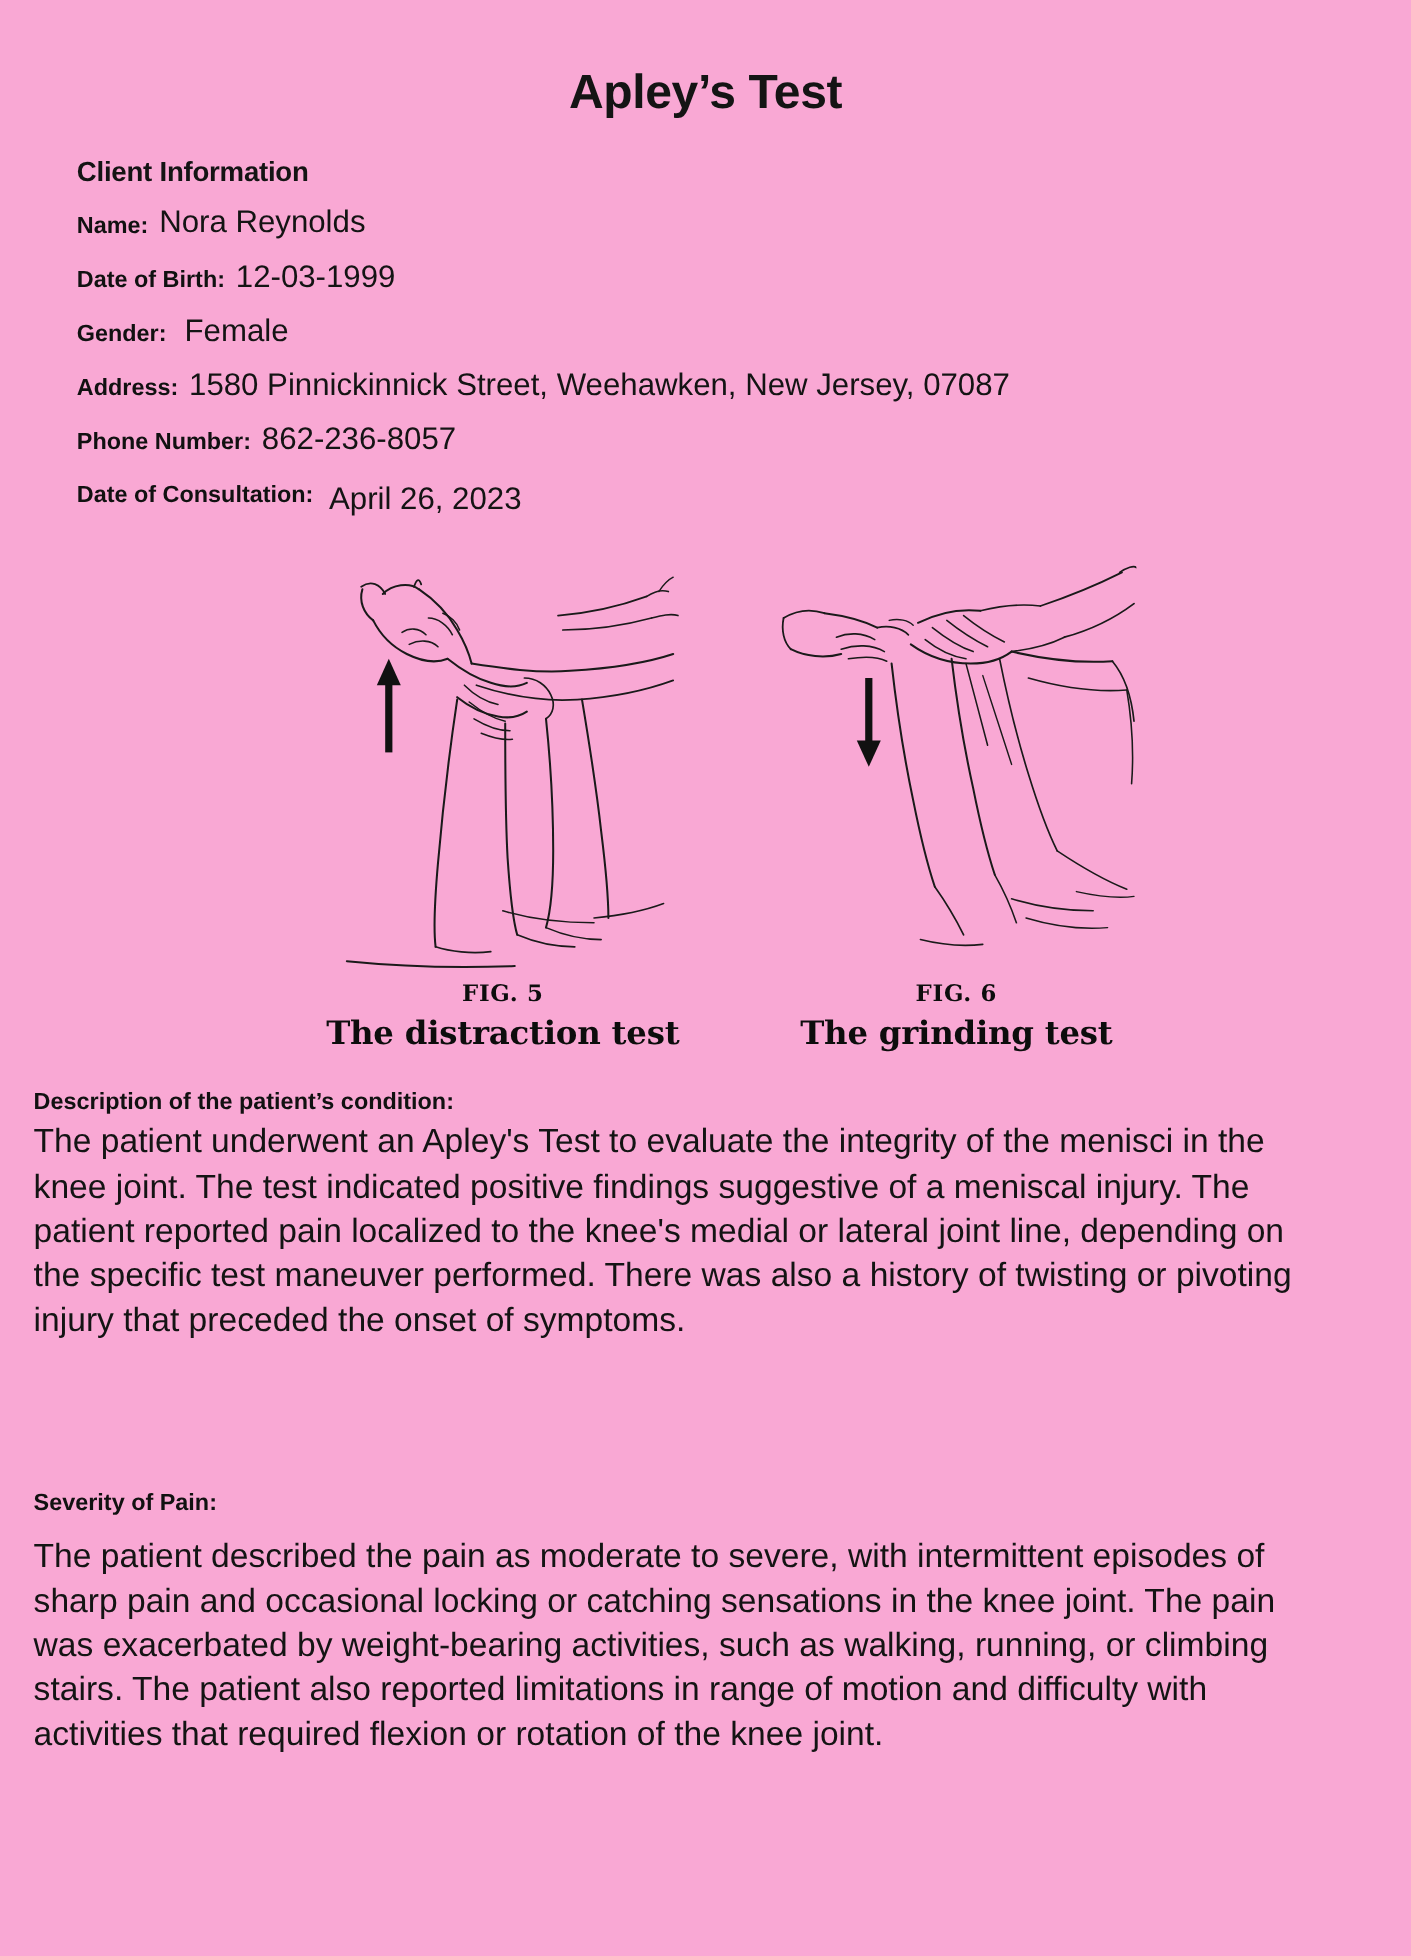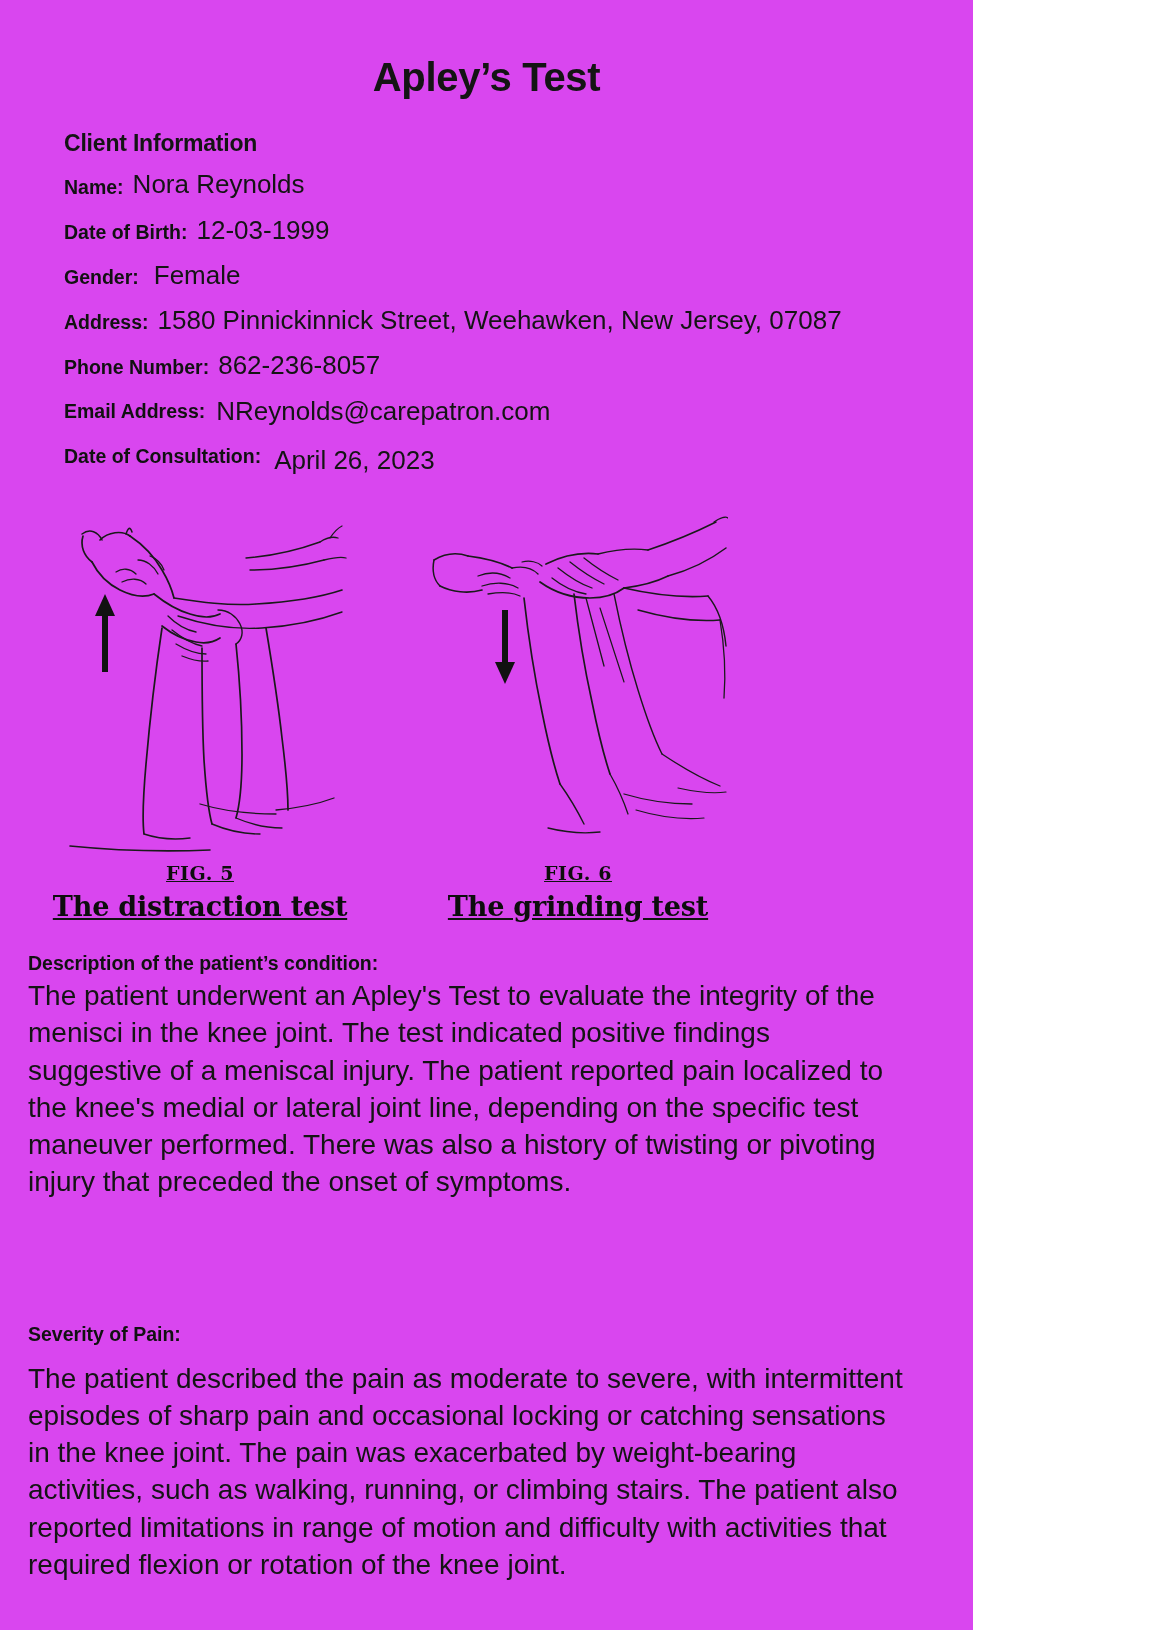--- a/index.html
+++ b/index.html
@@ -10,24 +10,24 @@
   }
   body {
     width: 1176px;
     height: 1630px;
     font-family: "Liberation Sans", sans-serif;
     color: #111111;
     position: relative;
     overflow: hidden;
   }
   .page {
-    width: 973px;
+    width: 1176px;
     height: 1630px;
     position: relative;
-    background: #d946ef;
+    background: #f9a8d4;
     box-sizing: border-box;
   }
 
   
   .doc-title {
     text-align: center;
     font-size: 40px;
     font-weight: bold;
     letter-spacing: -0.3px;
     margin: 0;
@@ -69,24 +69,23 @@
   }
   .info-row.gender .info-value { margin-left: 15px; }
   .info-row.consult .info-value { margin-left: 13px; position: relative; top: 6px; }
   .info-row.email .info-value { margin-left: 11px; position: relative; top: 2px; }
   .info-row.name .info-value { position: relative; top: -1px; }
 
   
   .figures {
     margin-top: 28px;
     display: flex;
-    justify-content: flex-start;
+    justify-content: center;
     gap: 58px;
     padding-left: 40px;
-    text-decoration: underline;
   }
   .figure {
     width: 320px;
     display: flex;
     flex-direction: column;
     align-items: center;
   }
   .figure .art {
     width: 300px;
     height: 360px;
@@ -161,24 +160,20 @@
     <div class="info-row address">
       <span class="info-label">Address:</span>
       <span class="info-value">1580 Pinnickinnick Street, Weehawken, New Jersey, 07087</span>
     </div>
 
     <div class="info-row phone">
       <span class="info-label">Phone Number:</span>
       <span class="info-value">862-236-8057</span>
     </div>
 
-    <div class="info-row email">
-      <span class="info-label">Email Address:</span>
-      <span class="info-value">NReynolds@carepatron.com</span>
-    </div>
 
     <div class="info-row consult">
       <span class="info-label">Date of Consultation:</span>
       <span class="info-value">April 26, 2023</span>
     </div>
   </div>
 
   <div class="figures">
 
     <div class="figure">

